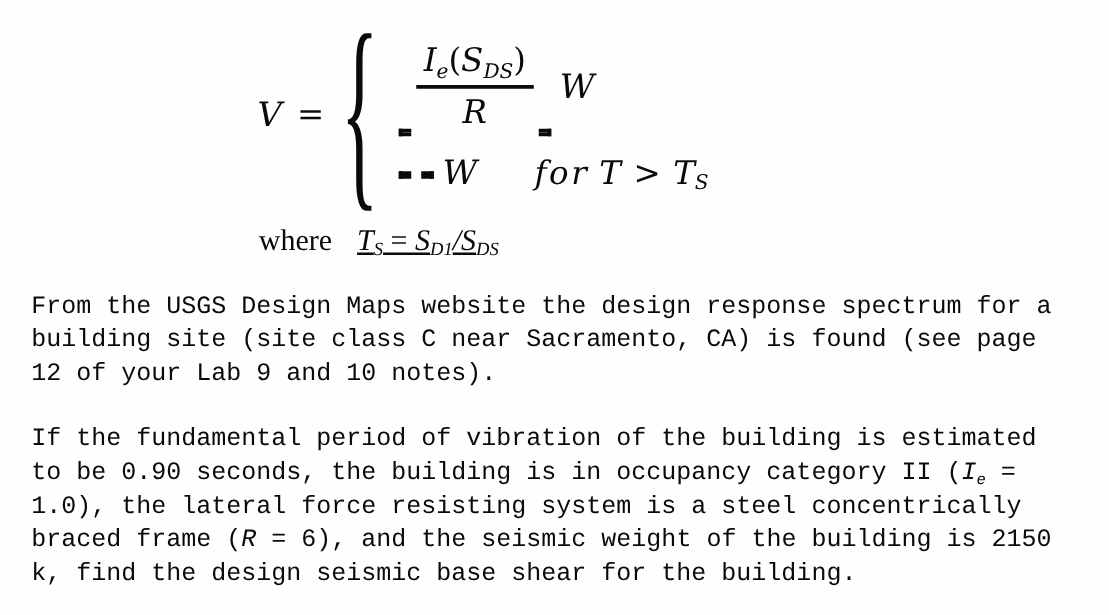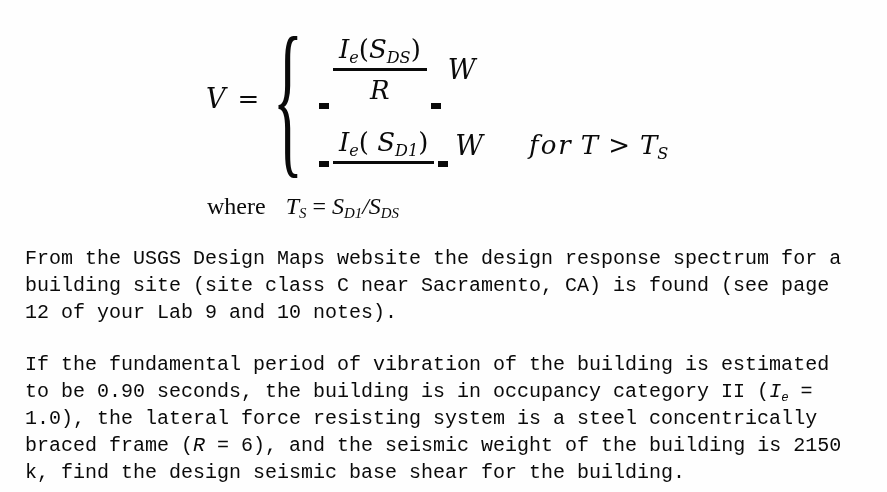--- a/index.html
+++ b/index.html
@@ -63,21 +63,21 @@
   }
   .paren { font-style: normal; }
 
   
   .where-line {
     margin: 26px 0 0 207px;
     font-size: 24px;
     display: flex; align-items: flex-start;
   }
   .where-word { font-style: normal; margin-right: 20px; }
-  .where-math { font-style: italic; white-space: pre; }
+  .where-math { font-style: italic; white-space: pre; text-decoration: underline; }
   .where-math .op { font-style: normal; }
 
   
   .body-text {
     margin: 25px 0 0 25px;
     width: 838px;
     font-size: 20px;
     line-height: 27px;
     font-family: Liberation Mono, monospace;
   }
@@ -104,21 +104,20 @@
         </span>
         <span class="rbr"></span>
       </div>
       <span class="weight">W</span>
     </div>
 
     <div class="case-row">
       <div class="bracket-group">
         <span class="lbr"></span>
         <span class="fraction">
-          <span class="fr-num"><span>I</span><span class="sub">e</span><span class="paren">( </span><span>S</span><span class="sub">D1</span><span class="paren">)</span></span>
           <span class="fr-bar"></span>
         </span>
         <span class="rbr"></span>
       </div>
       <span class="weight">W</span>
       <span class="condition"><span class="cond-word">for</span><span>T</span><span class="cond-op">&gt;</span><span>T</span><span class="sub">S</span></span>
     </div>
 
   </div>
 </div>

